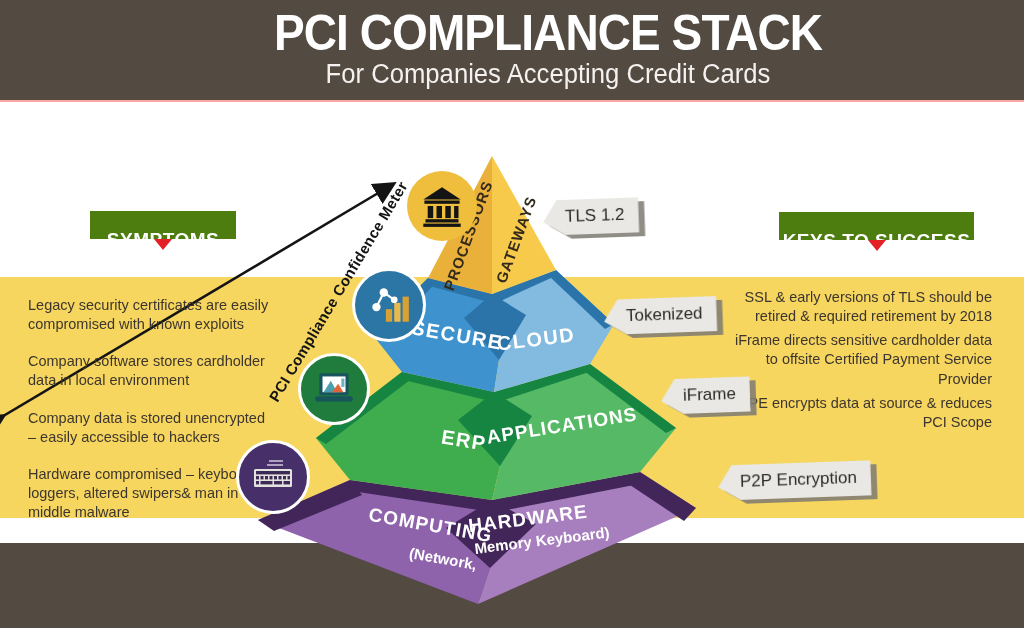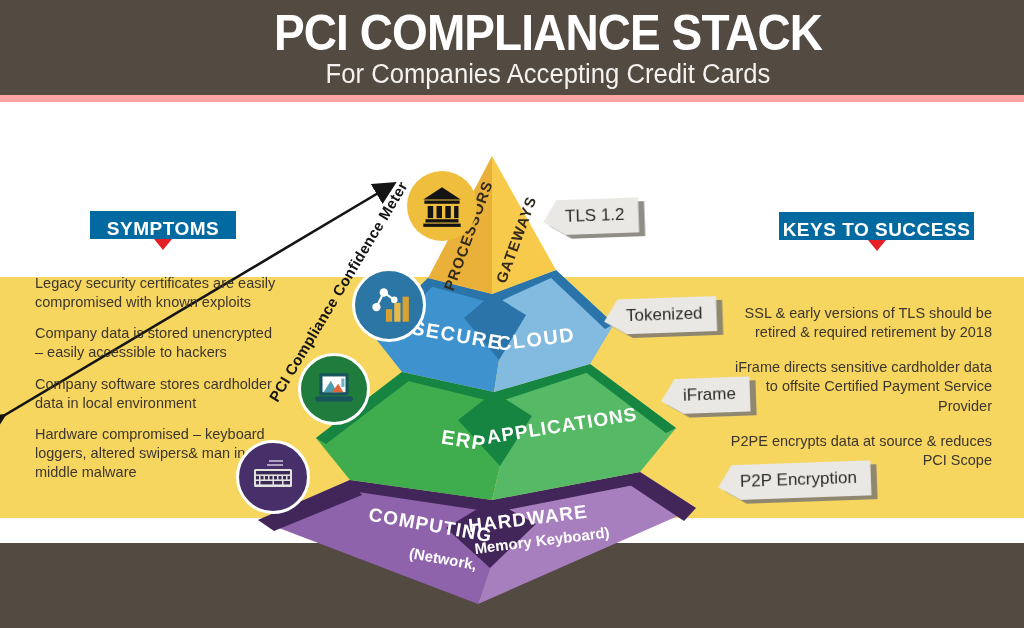--- a/index.html
+++ b/index.html
@@ -1,40 +1,40 @@
 <!DOCTYPE html>
 <html><head>
 <meta charset="utf-8">
 <style>
   * { margin:0; padding:0; box-sizing:border-box; }
   body { width:1024px; height:628px; position:relative; overflow:hidden;
          font-family:"Liberation Sans", sans-serif; background:#ffffff; }
   .abs { position:absolute; }
 
   
-  #header { left:0; top:0; width:1024px; height:102px; background:#534A42; border-bottom:7px solid #fca5a5; }
+  #header { left:0; top:0; width:1024px; height:102px; background:#534A42; border-bottom:2px solid #fca5a5; }
   #header-inner { width:100%; height:100%; text-align:center; padding-left:72px; padding-top:8px; }
   #title { color:#ffffff; font-weight:bold; font-size:50px; letter-spacing:-1px;
            transform:scaleX(0.92); transform-origin:center; line-height:1.0; }
   #subtitle { color:#f4f1ee; font-size:27px; transform:scaleX(0.95); transform-origin:center; margin-top:1px; }
   #yellow-band { left:0; top:277px; width:1024px; height:241px; background:#F6D65F; }
   #footer { left:0; top:543px; width:1024px; height:85px; background:#534A42; }
 
   
-  .banner { background:#0369a1; color:#ffffff; font-weight:bold; font-size:19px;
-            letter-spacing:0.5px; text-align:center; padding-top:7px; height:28px; }
+  .banner { background:#4d7c0f; color:#ffffff; font-weight:bold; font-size:19px;
+            letter-spacing:0.5px; text-align:center; padding-top:18px; height:28px; }
   .banner::after { content:""; position:absolute; left:50%; top:100%; transform:translateX(-50%);
                    border:9px solid transparent; border-top:11px solid #E32026; }
   #symptoms-banner { left:90px; top:211px; width:146px; }
   #keys-banner { left:755px; top:212px; width:195px;margin-left:24px; }
 
   
   .col { display:flex; flex-direction:column; color:#3D362E; font-size:14.5px; line-height:1.32; }
-  #symptoms-col { left:28px; top:274px; width:248px; gap:12px; text-align:left;margin-left:7px; }
-  #keys-col { left:730px; top:304px; width:262px; gap:16px; text-align:right; }
+  #symptoms-col { left:28px; top:296px; width:248px; gap:18px; text-align:left; }
+  #keys-col { left:730px; top:288px; width:262px; gap:5px; text-align:right; }
 
   
   #pyramid-svg { left:0; top:0; width:1024px; height:628px; }
 
   
   .face-label { position:absolute; text-align:center; font-weight:bold; color:#ffffff; white-space:nowrap; }
   .dark-label { color:#332A1B; }
   #lbl-processors { left:408px; top:227px; width:120px; font-size:15px; letter-spacing:1px; transform:rotate(-70deg); }
   #lbl-gateways  { left:456px; top:231px; width:120px; font-size:15px; letter-spacing:1px; transform:rotate(-70deg); }
   #lbl-secure { left:397px; top:324px; width:120px; font-size:20px; letter-spacing:1.5px; transform:rotate(10deg); }
@@ -125,22 +125,22 @@
     <div id="title">PCI COMPLIANCE STACK</div>
     <div id="subtitle">For Companies Accepting Credit Cards</div>
   </div>
 </div>
 
 <div class="abs banner" id="symptoms-banner">SYMPTOMS</div>
 <div class="abs banner" id="keys-banner">KEYS TO SUCCESS</div>
 
 <div class="abs col" id="symptoms-col">
   <div>Legacy security certificates are easily compromised with known exploits</div>
+  <div>Company software stores cardholder data in local environment</div>
   <div>Company data is stored unencrypted – easily accessible to hackers</div>
-  <div>Company software stores cardholder data in local environment</div>
   <div>Hardware compromised – keyboard loggers, altered swipers&amp; man in the middle malware</div>
 </div>
 
 <div class="abs col" id="keys-col">
   <div>SSL &amp; early versions of TLS should be retired &amp; required retirement by 2018</div>
   <div>iFrame directs sensitive cardholder data to offsite Certified Payment Service Provider</div>
   <div>P2PE encrypts data at source &amp; reduces PCI Scope</div>
 </div>
 
 <div class="abs" id="meter-label">PCI Compliance Confidence Meter</div>

